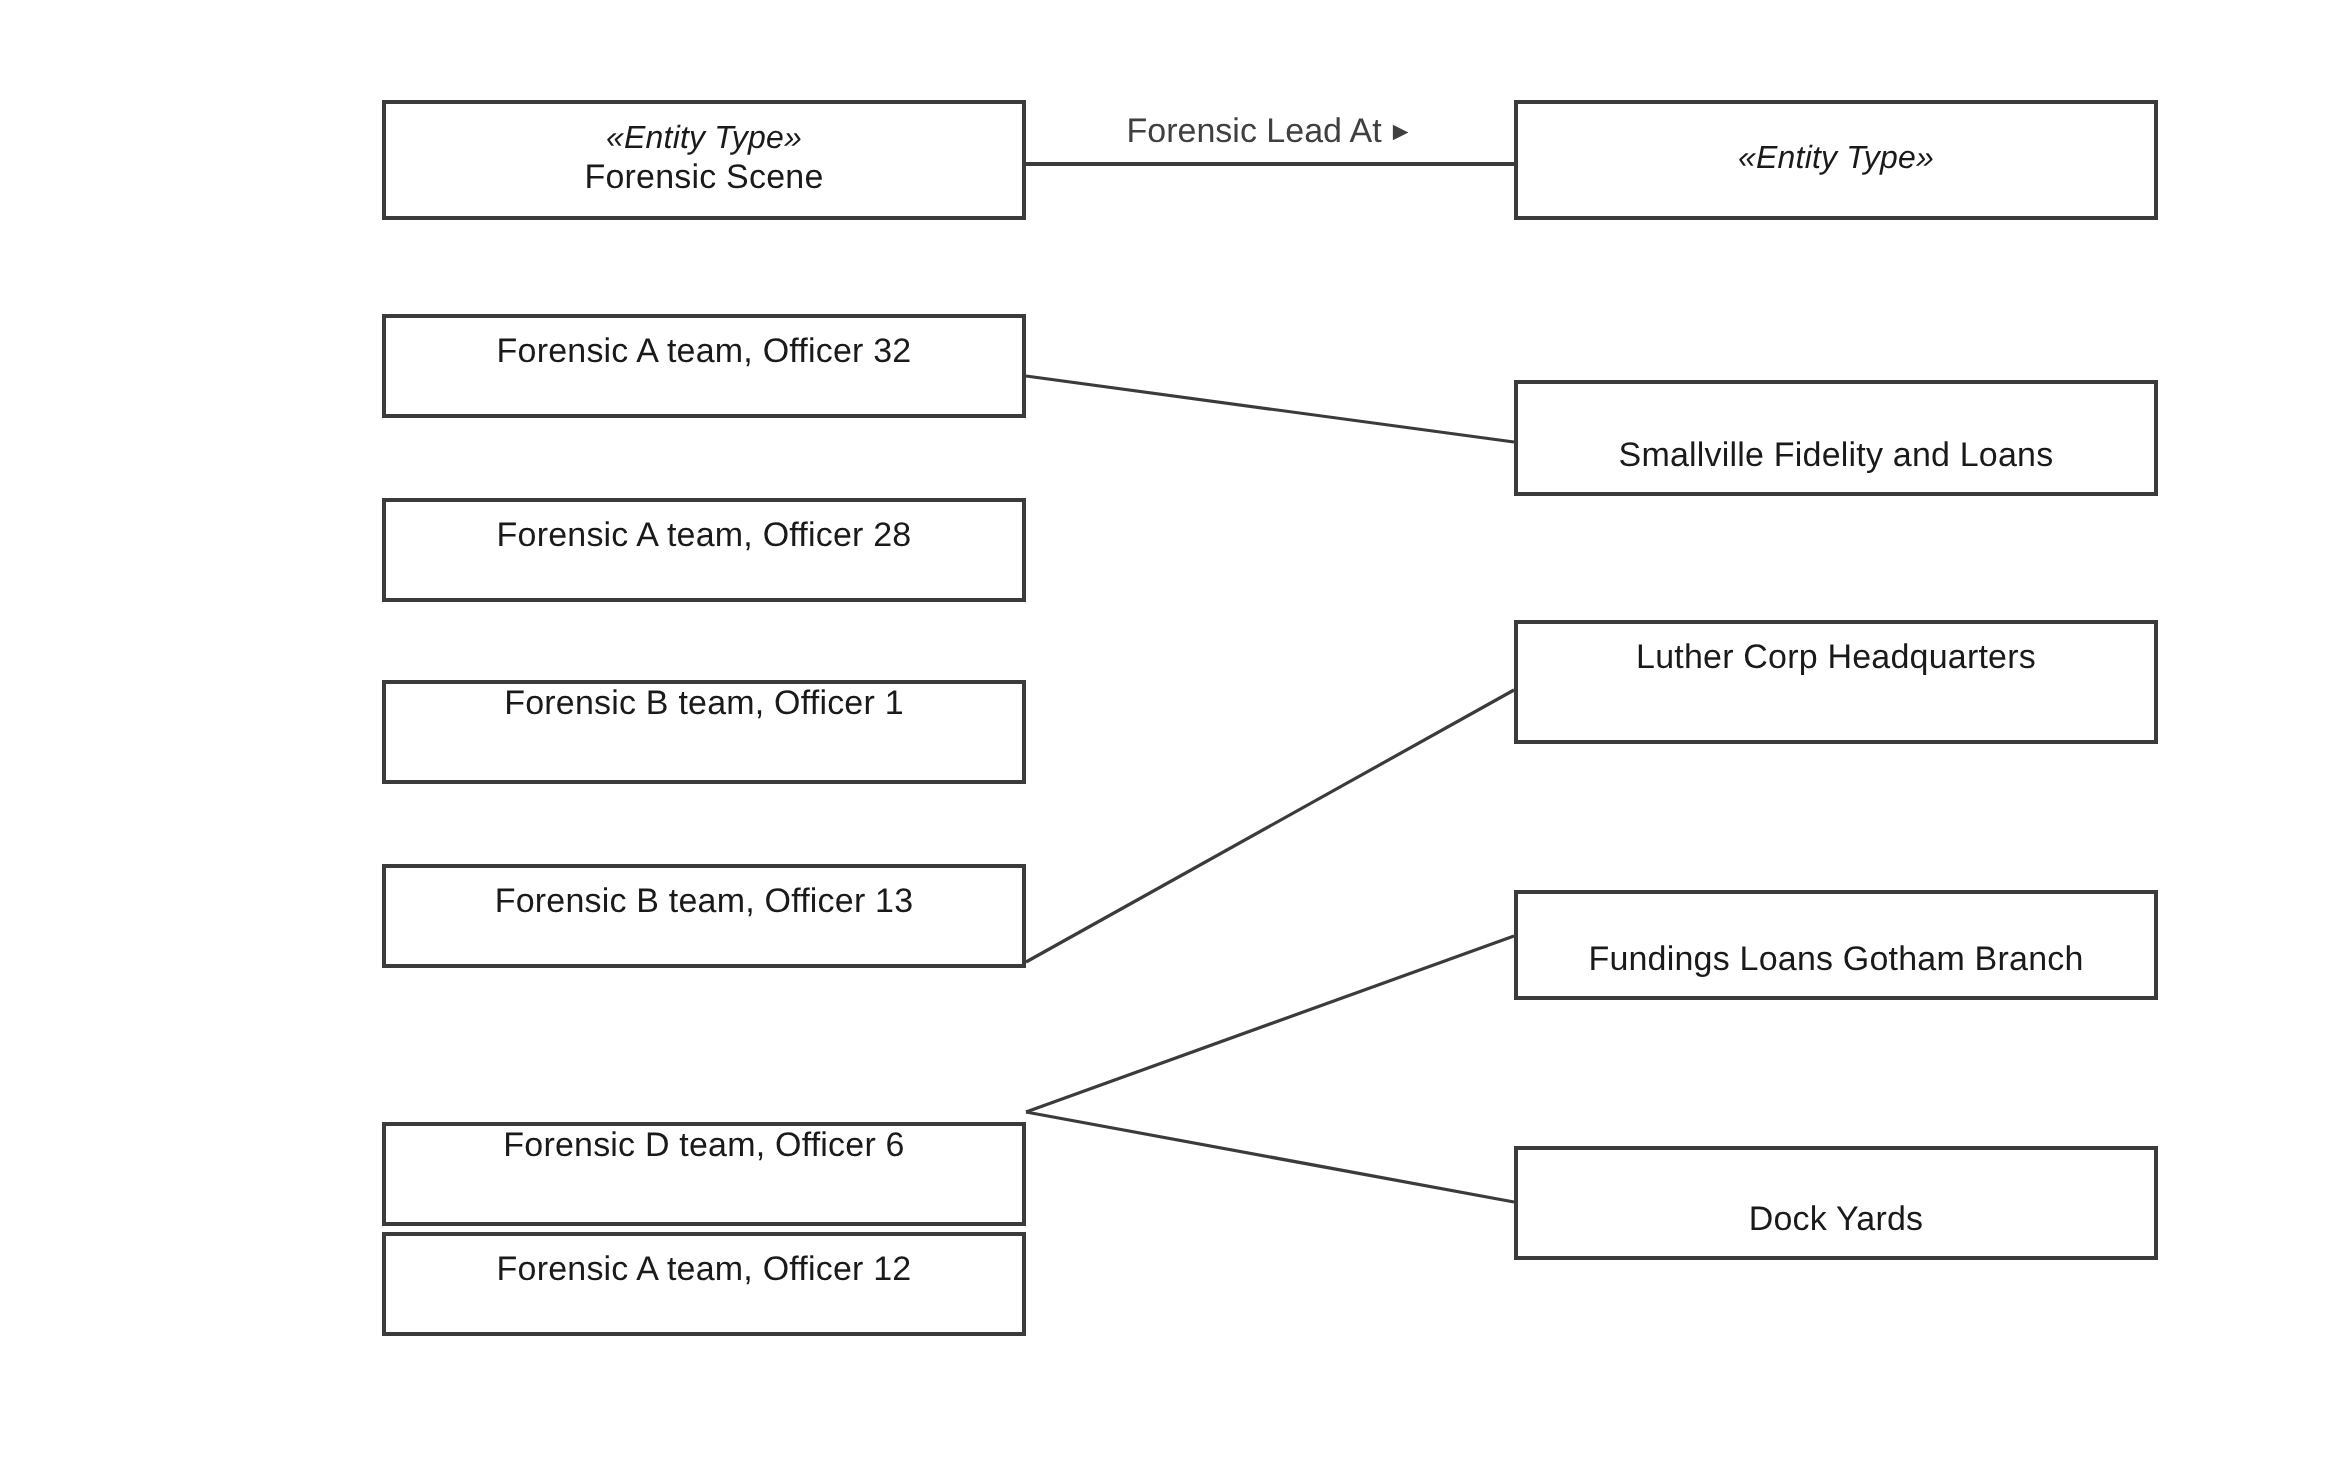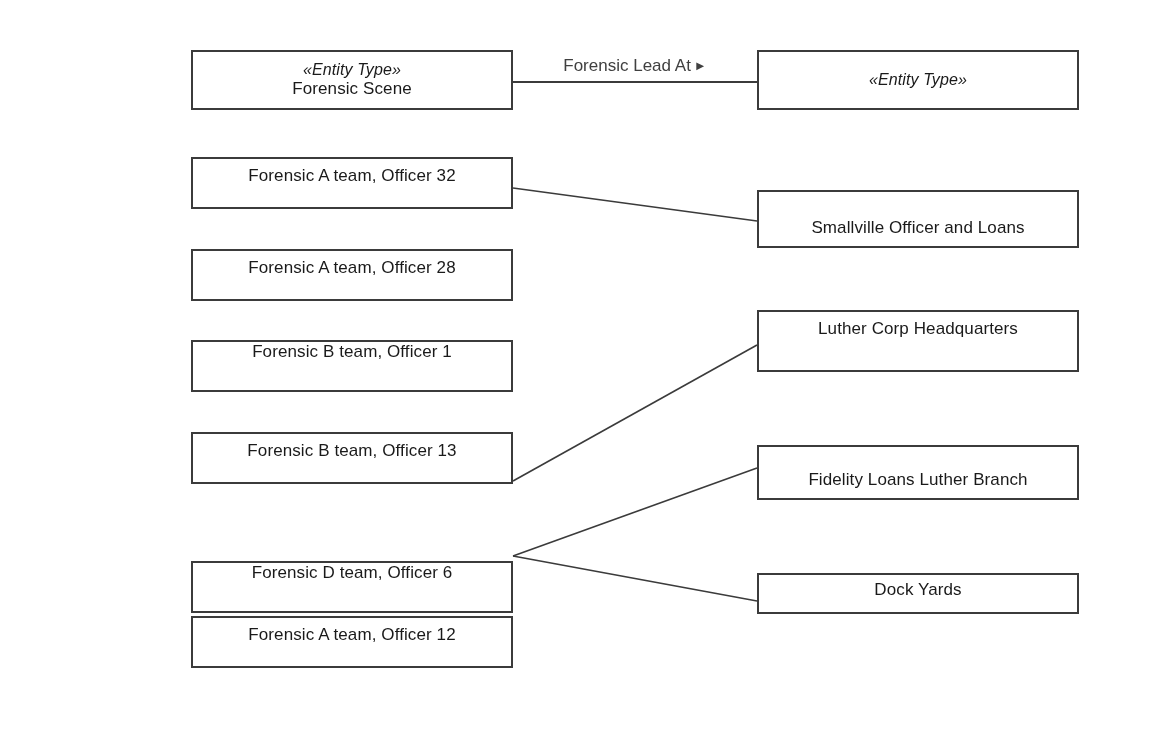--- a/index.html
+++ b/index.html
@@ -117,26 +117,26 @@
       </div>
       <div class="node instance align-middle" style="left: 191px; top: 524px; width: 322px; height: 52px; margin-top: 37px;">
         <div class="label">Forensic D team, Officer 6</div>
       </div>
       <div class="node instance" style="left: 191px; top: 616px; width: 322px; height: 52px;">
         <div class="label">Forensic A team, Officer 12</div>
       </div>
     </div>
   <div id="right-column-host">
       <div class="node instance align-bottom" style="left: 757px; top: 190px; width: 322px; height: 58px;">
-        <div class="label">Smallville Officer and Loans</div>
+        <div class="label">Smallville Fidelity and Loans</div>
       </div>
       <div class="node instance" style="left: 757px; top: 310px; width: 322px; height: 62px;">
         <div class="label">Luther Corp Headquarters</div>
       </div>
       <div class="node instance align-bottom" style="left: 757px; top: 445px; width: 322px; height: 55px;">
-        <div class="label">Fidelity Loans Luther Branch</div>
+        <div class="label">Fundings Loans Gotham Branch</div>
       </div>
-      <div class="node instance align-bottom" style="left: 757px; top: 573px; width: 322px; height: 41px; align-items: center;">
+      <div class="node instance align-bottom" style="left: 757px; top: 573px; width: 322px; height: 57px;">
         <div class="label">Dock Yards</div>
       </div>
     </div>
 
 </div>
 
 </body></html>

